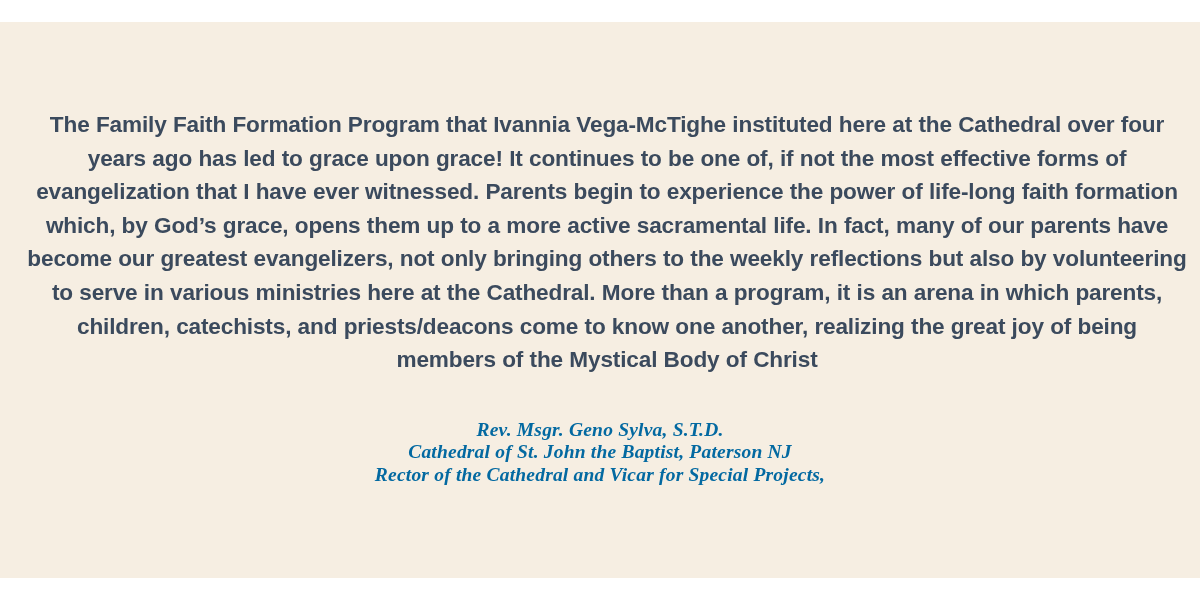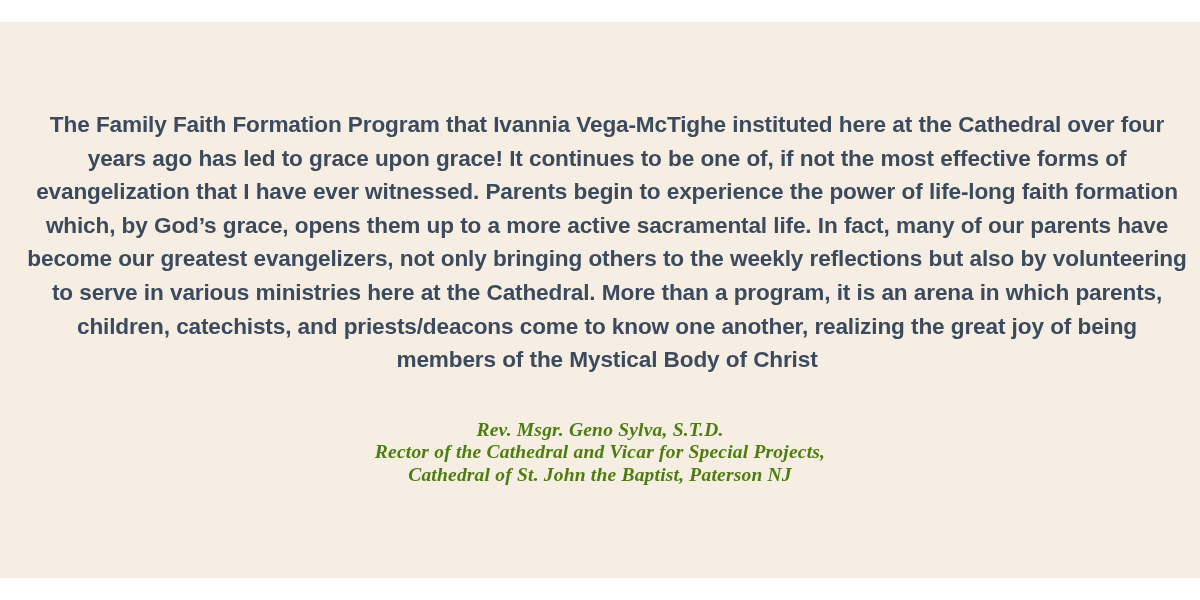--- a/index.html
+++ b/index.html
@@ -38,21 +38,21 @@
     font-weight: 700;
     line-height: 33.6px;
     letter-spacing: -0.15px;
     word-spacing: 0.2px;
     margin-left: 14px;
   }
 
   .attribution {
     margin-top: 42px;
     text-align: center;
-    color: #4d7c0f;
+    color: #0369a1;
     font-family: "Liberation Serif", "DejaVu Serif", serif;
     font-style: italic;
     font-weight: 700;
     font-size: 19.5px;
     line-height: 22.5px;
     letter-spacing: 0.2px;
   }
   .attribution .attr-line {
     display: block;
     white-space: nowrap;
@@ -69,17 +69,17 @@
 </style>
 </head>
 <body>
 
 <div class="testimonial-card">
 
   <div class="quote-body">The Family Faith Formation Program that Ivannia Vega-McTighe instituted here at the Cathedral over four years ago has led to grace upon grace! It continues to be one of, if not the most effective forms of evangelization that I have ever witnessed. Parents begin to experience the power of life-long faith formation which, by God’s grace, opens them up to a more active sacramental life. In fact, many of our parents have become our greatest evangelizers, not only bringing others to the weekly reflections but also by volunteering to serve in various ministries here at the Cathedral. More than a program, it is an arena in which parents, children, catechists, and priests/deacons come to know one another, realizing the great joy of being members of the Mystical Body of Christ</div>
 
   <div class="attribution">
     <span class="attr-line name">Rev. Msgr. Geno Sylva, S.T.D.</span>
+    <span class="attr-line place">Cathedral of St. John the Baptist, Paterson NJ</span>
     <span class="attr-line role">Rector of the Cathedral and Vicar for Special Projects,</span>
-    <span class="attr-line place">Cathedral of St. John the Baptist, Paterson NJ</span>
   </div>
 
 </div>
 
 </body></html>

